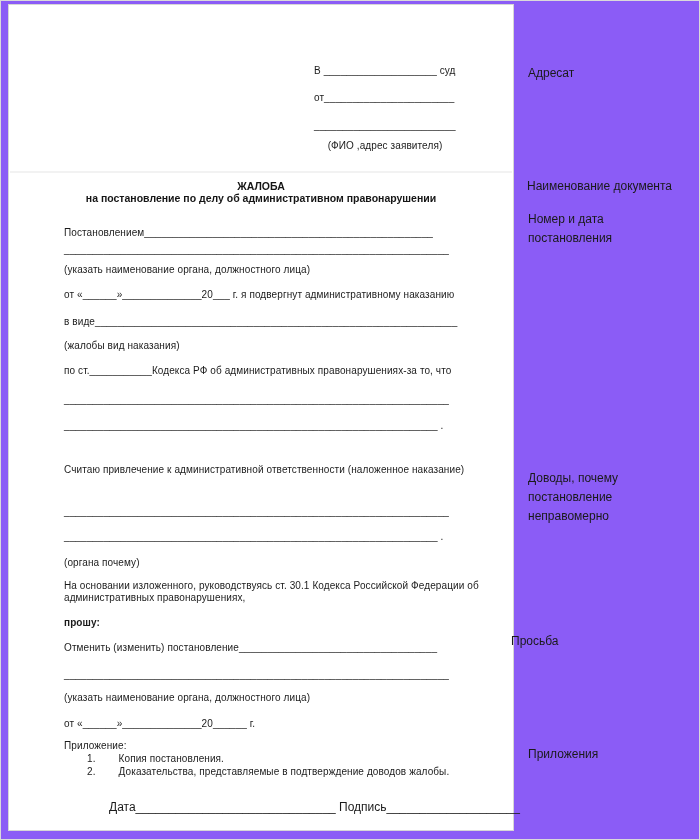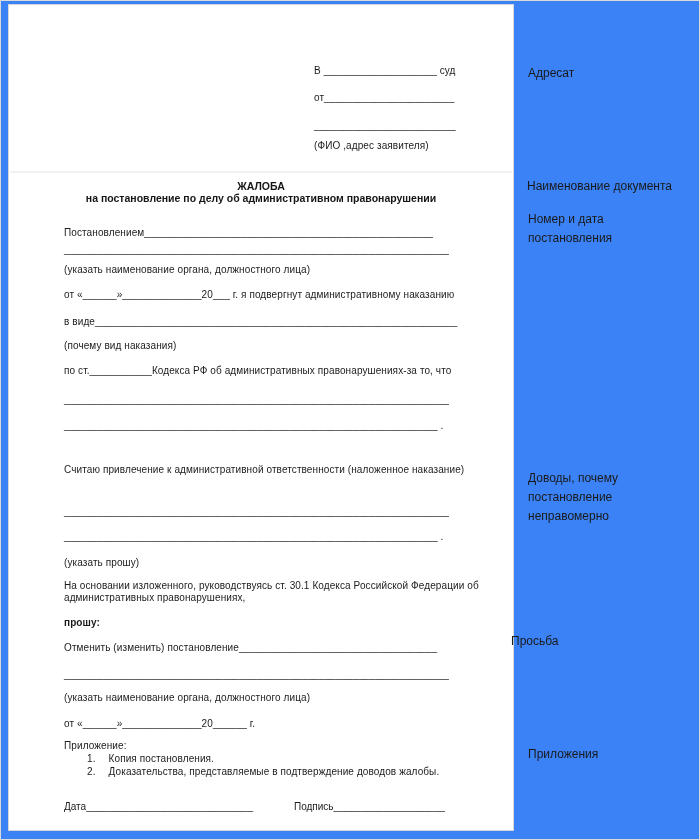--- a/index.html
+++ b/index.html
@@ -2,21 +2,21 @@
 <html><head>
 <meta charset="utf-8">
 <style>
   html, body { margin: 0; padding: 0; background: #ffffff; }
   #page {
     position: relative;
     width: 700px;
     height: 840px;
     box-sizing: border-box;
     border: 1px solid #dadada;
-    background: #3b82f6;
+    background: #8b5cf6;
     font-family: "Liberation Sans", "DejaVu Sans", sans-serif;
     overflow: hidden;
   }
   
   #doc-card {
     position: absolute;
     left: 7px; top: 3px;
     width: 506px; height: 827px;
     box-sizing: border-box;
     border: 1px solid #d6d6d6;
@@ -25,41 +25,41 @@
   .doc-line {
     position: absolute;
     left: 55px;
     font-size: 10px;
     line-height: 12px;
     color: #1b1b1b;
     white-space: nowrap;
     letter-spacing: 0.1px;
   }
   .addr { left: 305px; width: 142px; }
-  .addr-caption { text-align: left; }
+  .addr-caption { text-align: center; }
   .doc-title {
     position: absolute;
     left: 0; width: 100%;
     text-align: center;
     font-size: 10.5px;
     font-weight: bold;
     color: #151515;
     white-space: nowrap;
     line-height: 12px;
   }
   .bold { font-weight: bold; }
   .seam {
     position: absolute;
     left: 1px; right: 1px;
     height: 2px;
     background: #f2f2f2;
   }
   .attach-item { left: 78px; }
-  .attach-item .item-text { margin-left: 13px; }
-  .sig-span { position: absolute; font-size: 10px; line-height: 12px; color: #1b1b1b; white-space: nowrap; }
+  .attach-item .item-text { margin-left: 23px; }
+  .sig-span { position: absolute; font-size: 12px; line-height: 12px; color: #1b1b1b; white-space: nowrap; margin-left: 45px; }
   
   .annotation {
     position: absolute;
     font-size: 12px;
     line-height: 19px;
     color: #1a1a1a;
   }
 </style>
 </head>
 <body>
@@ -76,28 +76,28 @@
     <div class="seam" style="top:166px"></div>
 
     <div class="doc-title" style="top:187px">на постановление по делу об административном правонарушении</div>
     <div class="doc-title" style="top:175px">ЖАЛОБА</div>
 
     <div class="doc-line" style="top:222px">Постановлением___________________________________________________</div>
     <div class="doc-line" style="top:239px">____________________________________________________________________</div>
     <div class="doc-line" style="top:259px">(указать наименование органа, должностного лица)</div>
     <div class="doc-line" style="top:284px">от «______»______________20___ г. я подвергнут административному наказанию</div>
     <div class="doc-line" style="top:311px">в виде________________________________________________________________</div>
-    <div class="doc-line" style="top:335px">(почему вид наказания)</div>
+    <div class="doc-line" style="top:335px">(жалобы вид наказания)</div>
     <div class="doc-line" style="top:360px">по ст.___________Кодекса РФ об административных правонарушениях-за то, что</div>
     <div class="doc-line" style="top:389px">____________________________________________________________________</div>
     <div class="doc-line" style="top:415px">__________________________________________________________________ .</div>
     <div class="doc-line" style="top:459px">Считаю привлечение к административной ответственности (наложенное наказание)</div>
     <div class="doc-line" style="top:501px">____________________________________________________________________</div>
     <div class="doc-line" style="top:526px">__________________________________________________________________ .</div>
-    <div class="doc-line" style="top:552px">(указать прошу)</div>
+    <div class="doc-line" style="top:552px">(органа почему)</div>
     <div class="doc-line" style="top:575px">На основании изложенного, руководствуясь ст. 30.1 Кодекса Российской Федерации об</div>
     <div class="doc-line" style="top:587px">административных правонарушениях,</div>
     <div class="doc-line bold" style="top:612px">прошу:</div>
     <div class="doc-line" style="top:637px">Отменить (изменить) постановление___________________________________</div>
     <div class="doc-line" style="top:664px">____________________________________________________________________</div>
     <div class="doc-line" style="top:687px">(указать наименование органа, должностного лица)</div>
     <div class="doc-line" style="top:713px">от «______»______________20______ г.</div>
     <div class="doc-line" style="top:735px">Приложение:</div>
 
     <div class="doc-line attach-item" style="top:748px">

